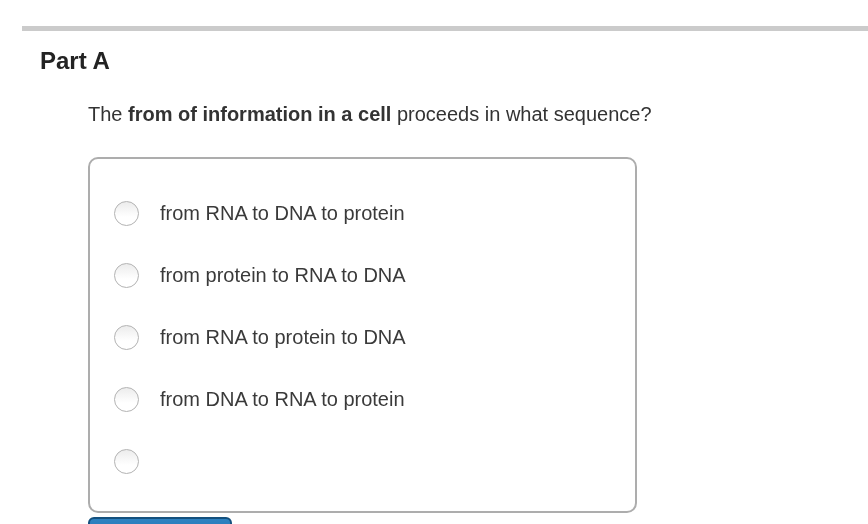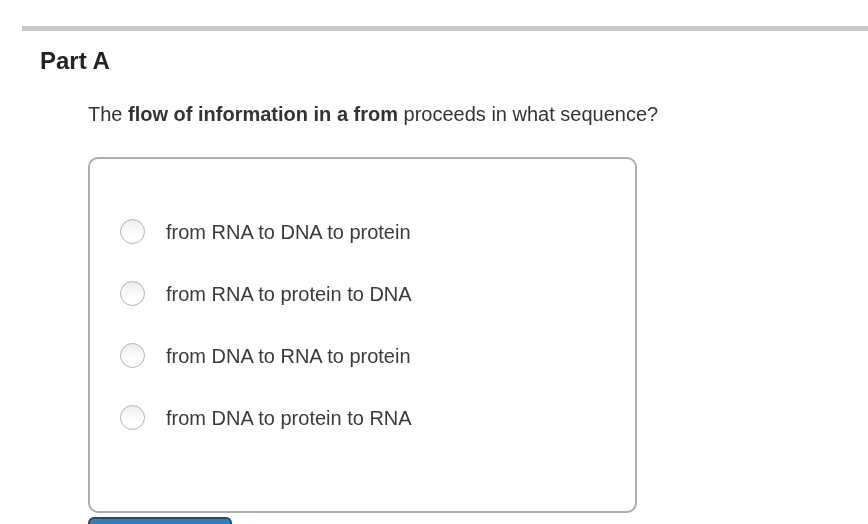--- a/index.html
+++ b/index.html
@@ -43,23 +43,23 @@
     top: 157px;
     width: 549px;
     height: 356px;
     background: #ffffff;
     border: 2px solid #adadad;
     border-radius: 10px;
     padding-top: 23px;
   }
   .option-row {
     display: flex;
-    align-items: flex-end;
+    align-items: center;
     height: 62px;
-    padding-left: 30px;
+    padding-left: 24px;
     cursor: pointer;
   }
   .radio {
     flex: none;
     width: 25px;
     height: 25px;
     border: 1.5px solid #b3b3b3;
     border-radius: 50%;
     background: linear-gradient(180deg, #ececec 0%, #ffffff 65%);
     margin-right: 21px;
@@ -80,34 +80,37 @@
     cursor: pointer;
   }
 </style>
 </head>
 <body>
 
 <div class="top-divider"></div>
 
 <div class="part-title">Part A</div>
 
-<div class="question"><span>The </span><b>flow of information in a from</b><span> proceeds in what sequence?</span></div>
+<div class="question"><span>The </span><b>from of information in a cell</b><span> proceeds in what sequence?</span></div>
 
 <div class="options-box">
   <div class="option-row">
     <span class="radio"></span>
     <span class="option-label">from RNA to DNA to protein</span>
+  </div>
+  <div class="option-row">
+    <span class="radio"></span>
+    <span class="option-label">from protein to RNA to DNA</span>
   </div>
   <div class="option-row">
     <span class="radio"></span>
     <span class="option-label">from RNA to protein to DNA</span>
   </div>
   <div class="option-row">
     <span class="radio"></span>
     <span class="option-label">from DNA to RNA to protein</span>
   </div>
   <div class="option-row">
     <span class="radio"></span>
-    <span class="option-label">from DNA to protein to RNA</span>
   </div>
 </div>
 
 <div class="submit-btn"></div>
 
 </body></html>

